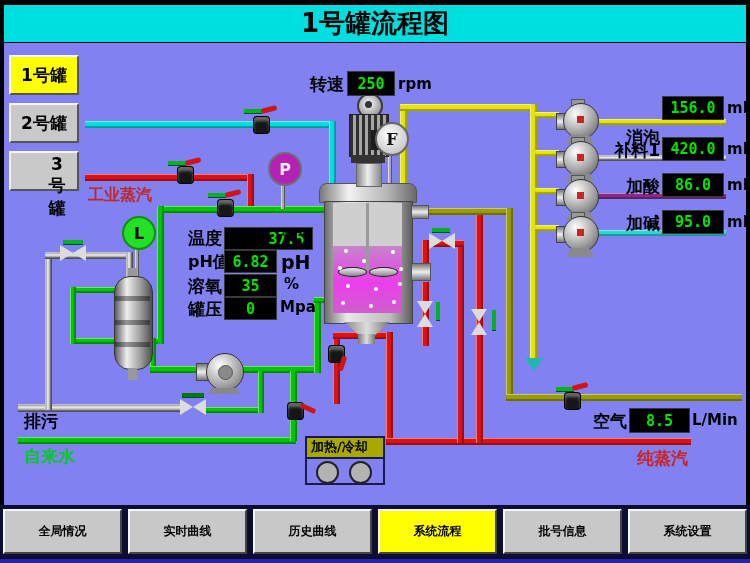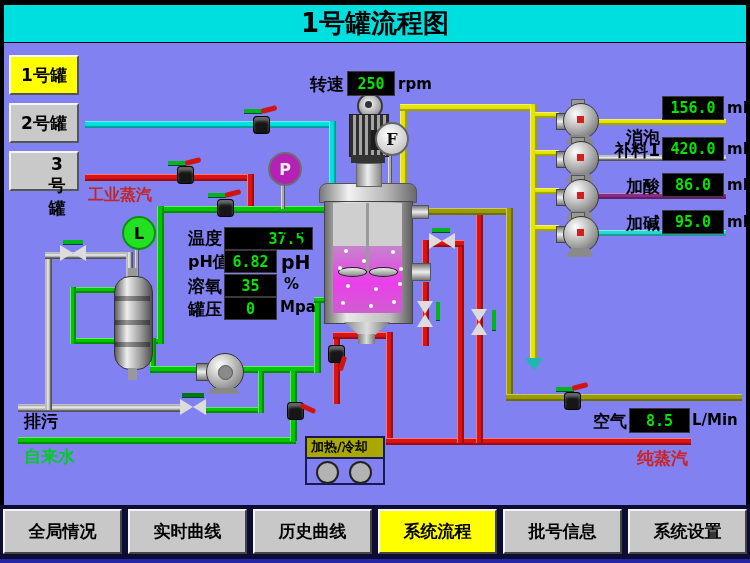--- a/index.html
+++ b/index.html
@@ -42,21 +42,21 @@
   .stick{position:absolute;z-index:3;background:#A9A9A9;box-shadow:inset 1px 0 0 #ddd, inset -1px 0 0 #555;}
   
   .eq{position:absolute;z-index:3;}
   .eq i{position:absolute;display:block;}
   .dot{position:absolute;width:4px;height:4px;border-radius:50%;background:#FFF;}
   
   .navbar{position:absolute;left:0;top:505px;width:750px;height:58px;background:#0D0D33;
           border-bottom:4px solid #2525A5;box-sizing:border-box;
           display:flex;gap:6px;padding:4px 3px 0 3px;z-index:8;}
   .navbtn{flex:1;height:45px;background:#C8C8C8;color:#000;font-family:"DejaVu Sans",sans-serif;
-          font-size:17px;font-weight:bold;
+          font-size:12px;font-weight:bold;
           border-top:2px solid #F5F5F5;border-left:2px solid #F5F5F5;
           border-bottom:2px solid #444;border-right:2px solid #444;cursor:pointer;white-space:nowrap;padding:0;}
   .navbtn.active{background:#FFFF00;}
 </style>
 </head>
 <body>
 
 <div class="screen">
   <div class="titlebar">1号罐流程图</div>
   <div class="canvas"></div>

